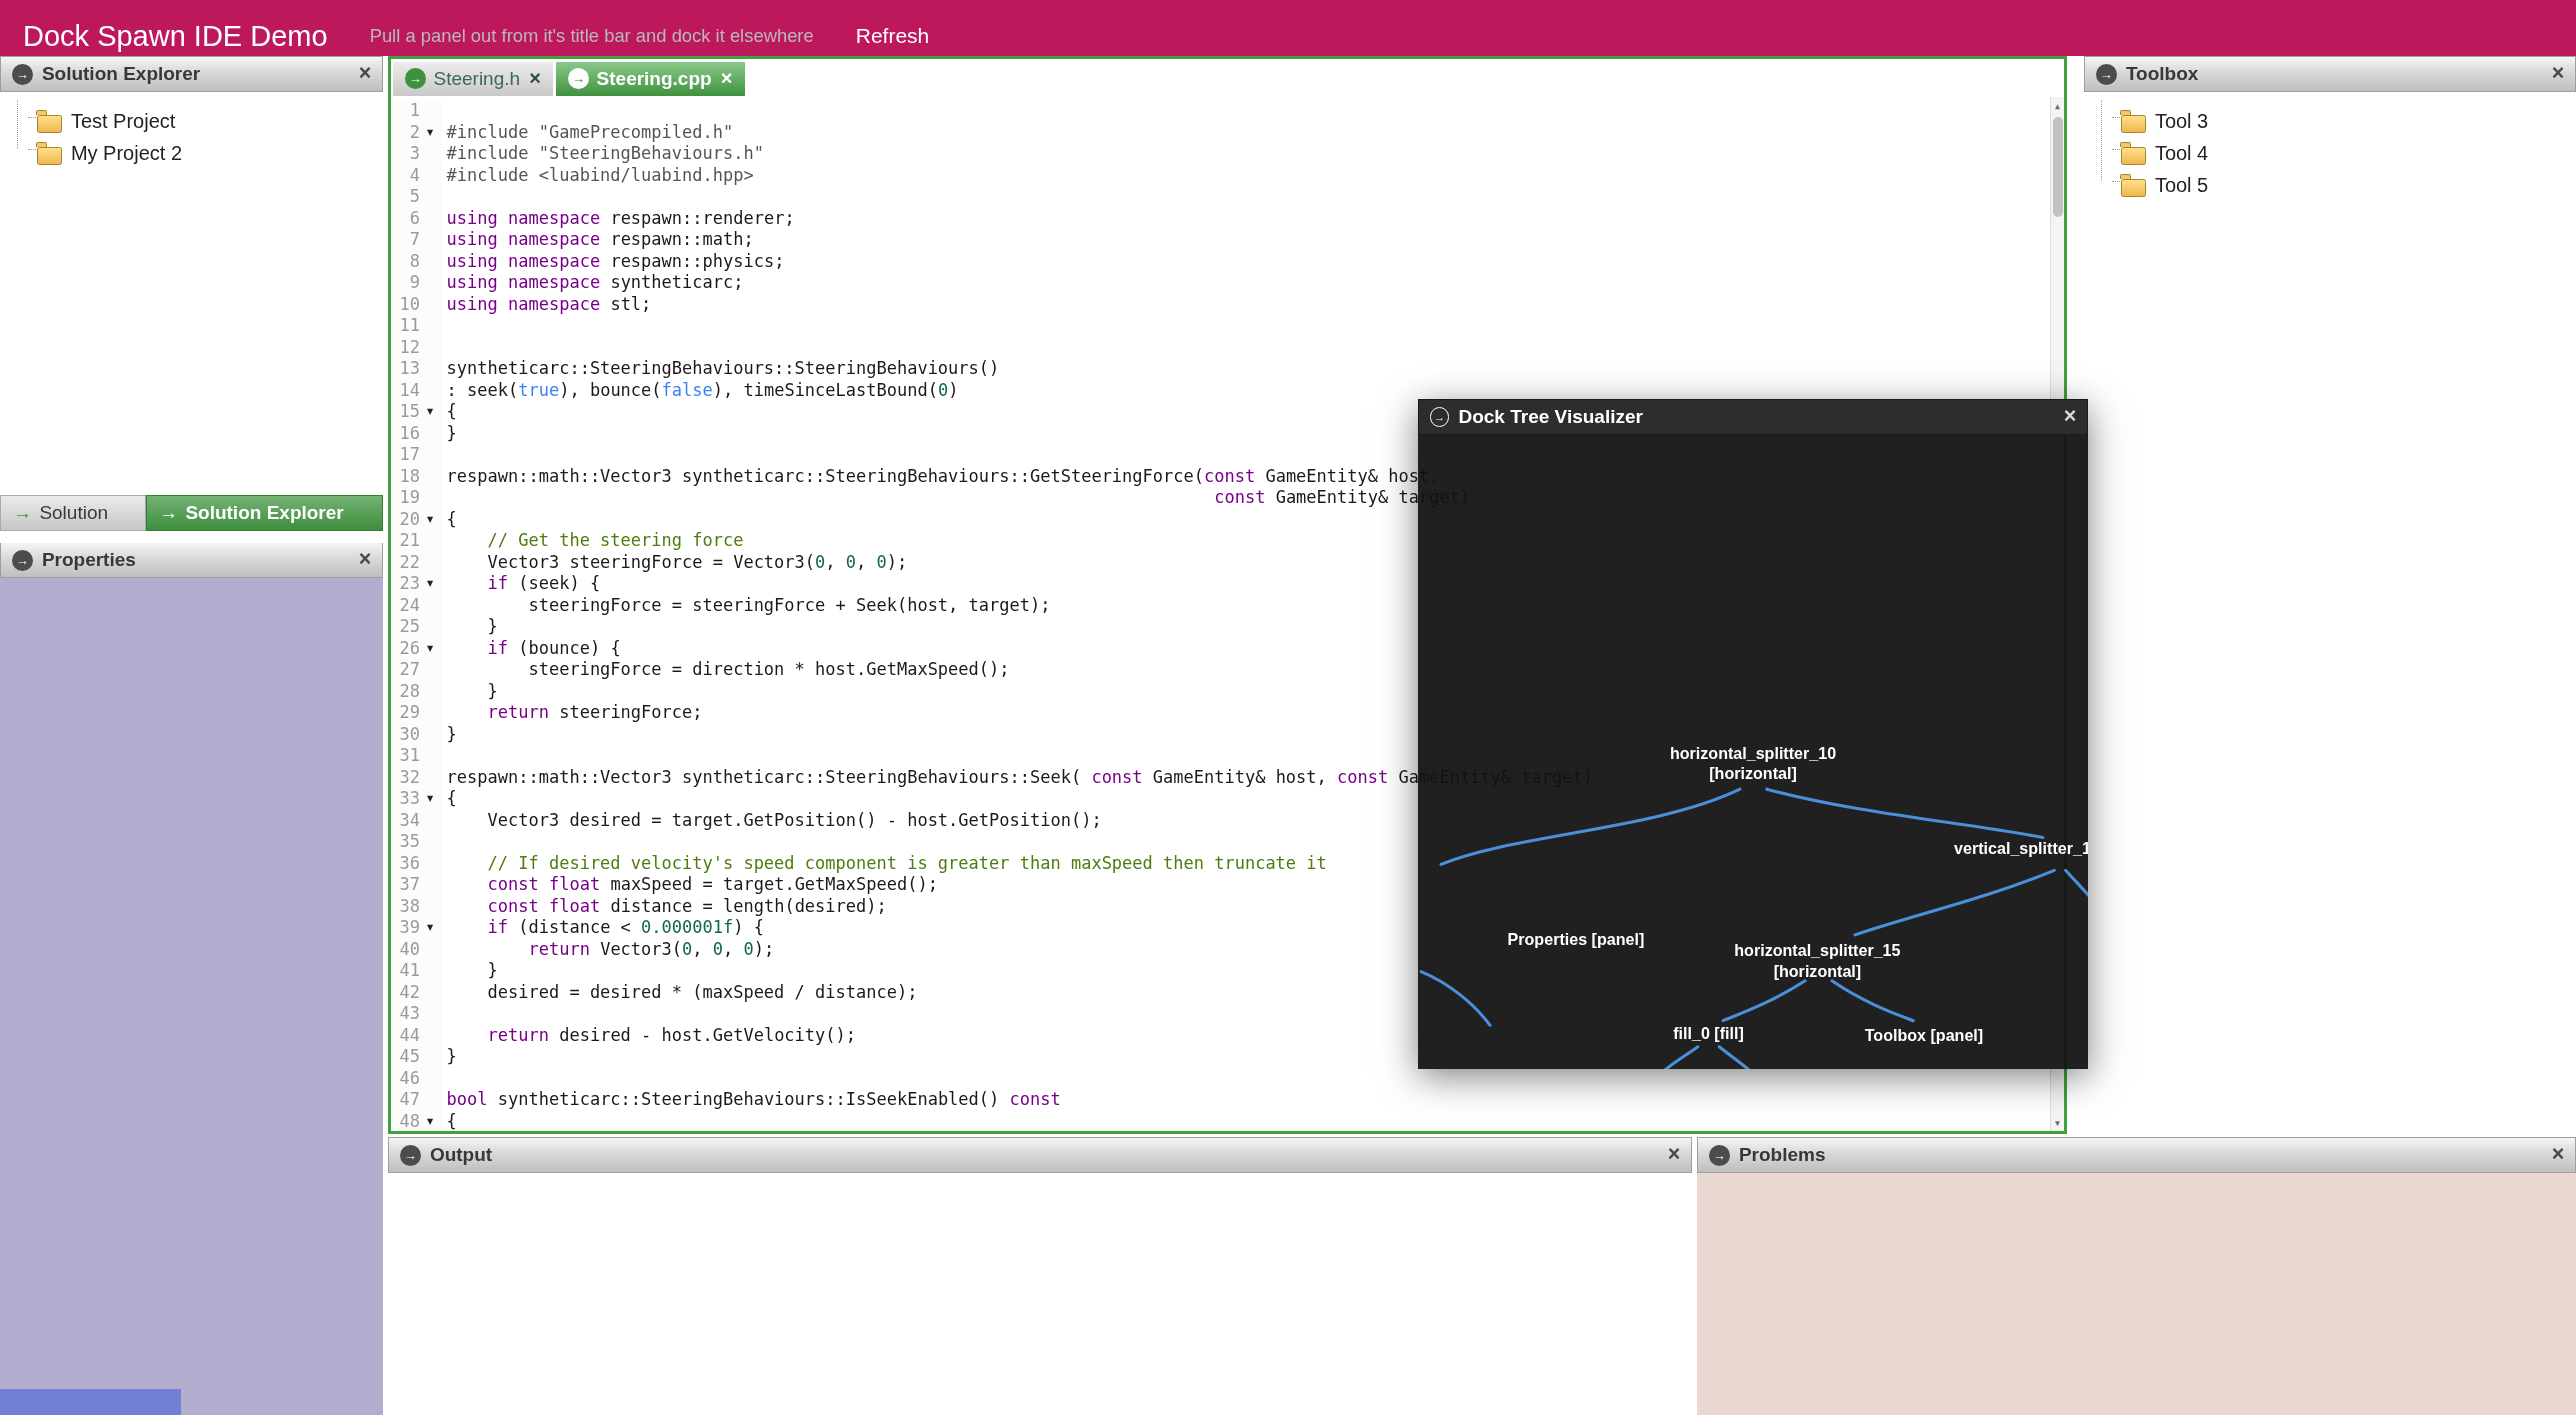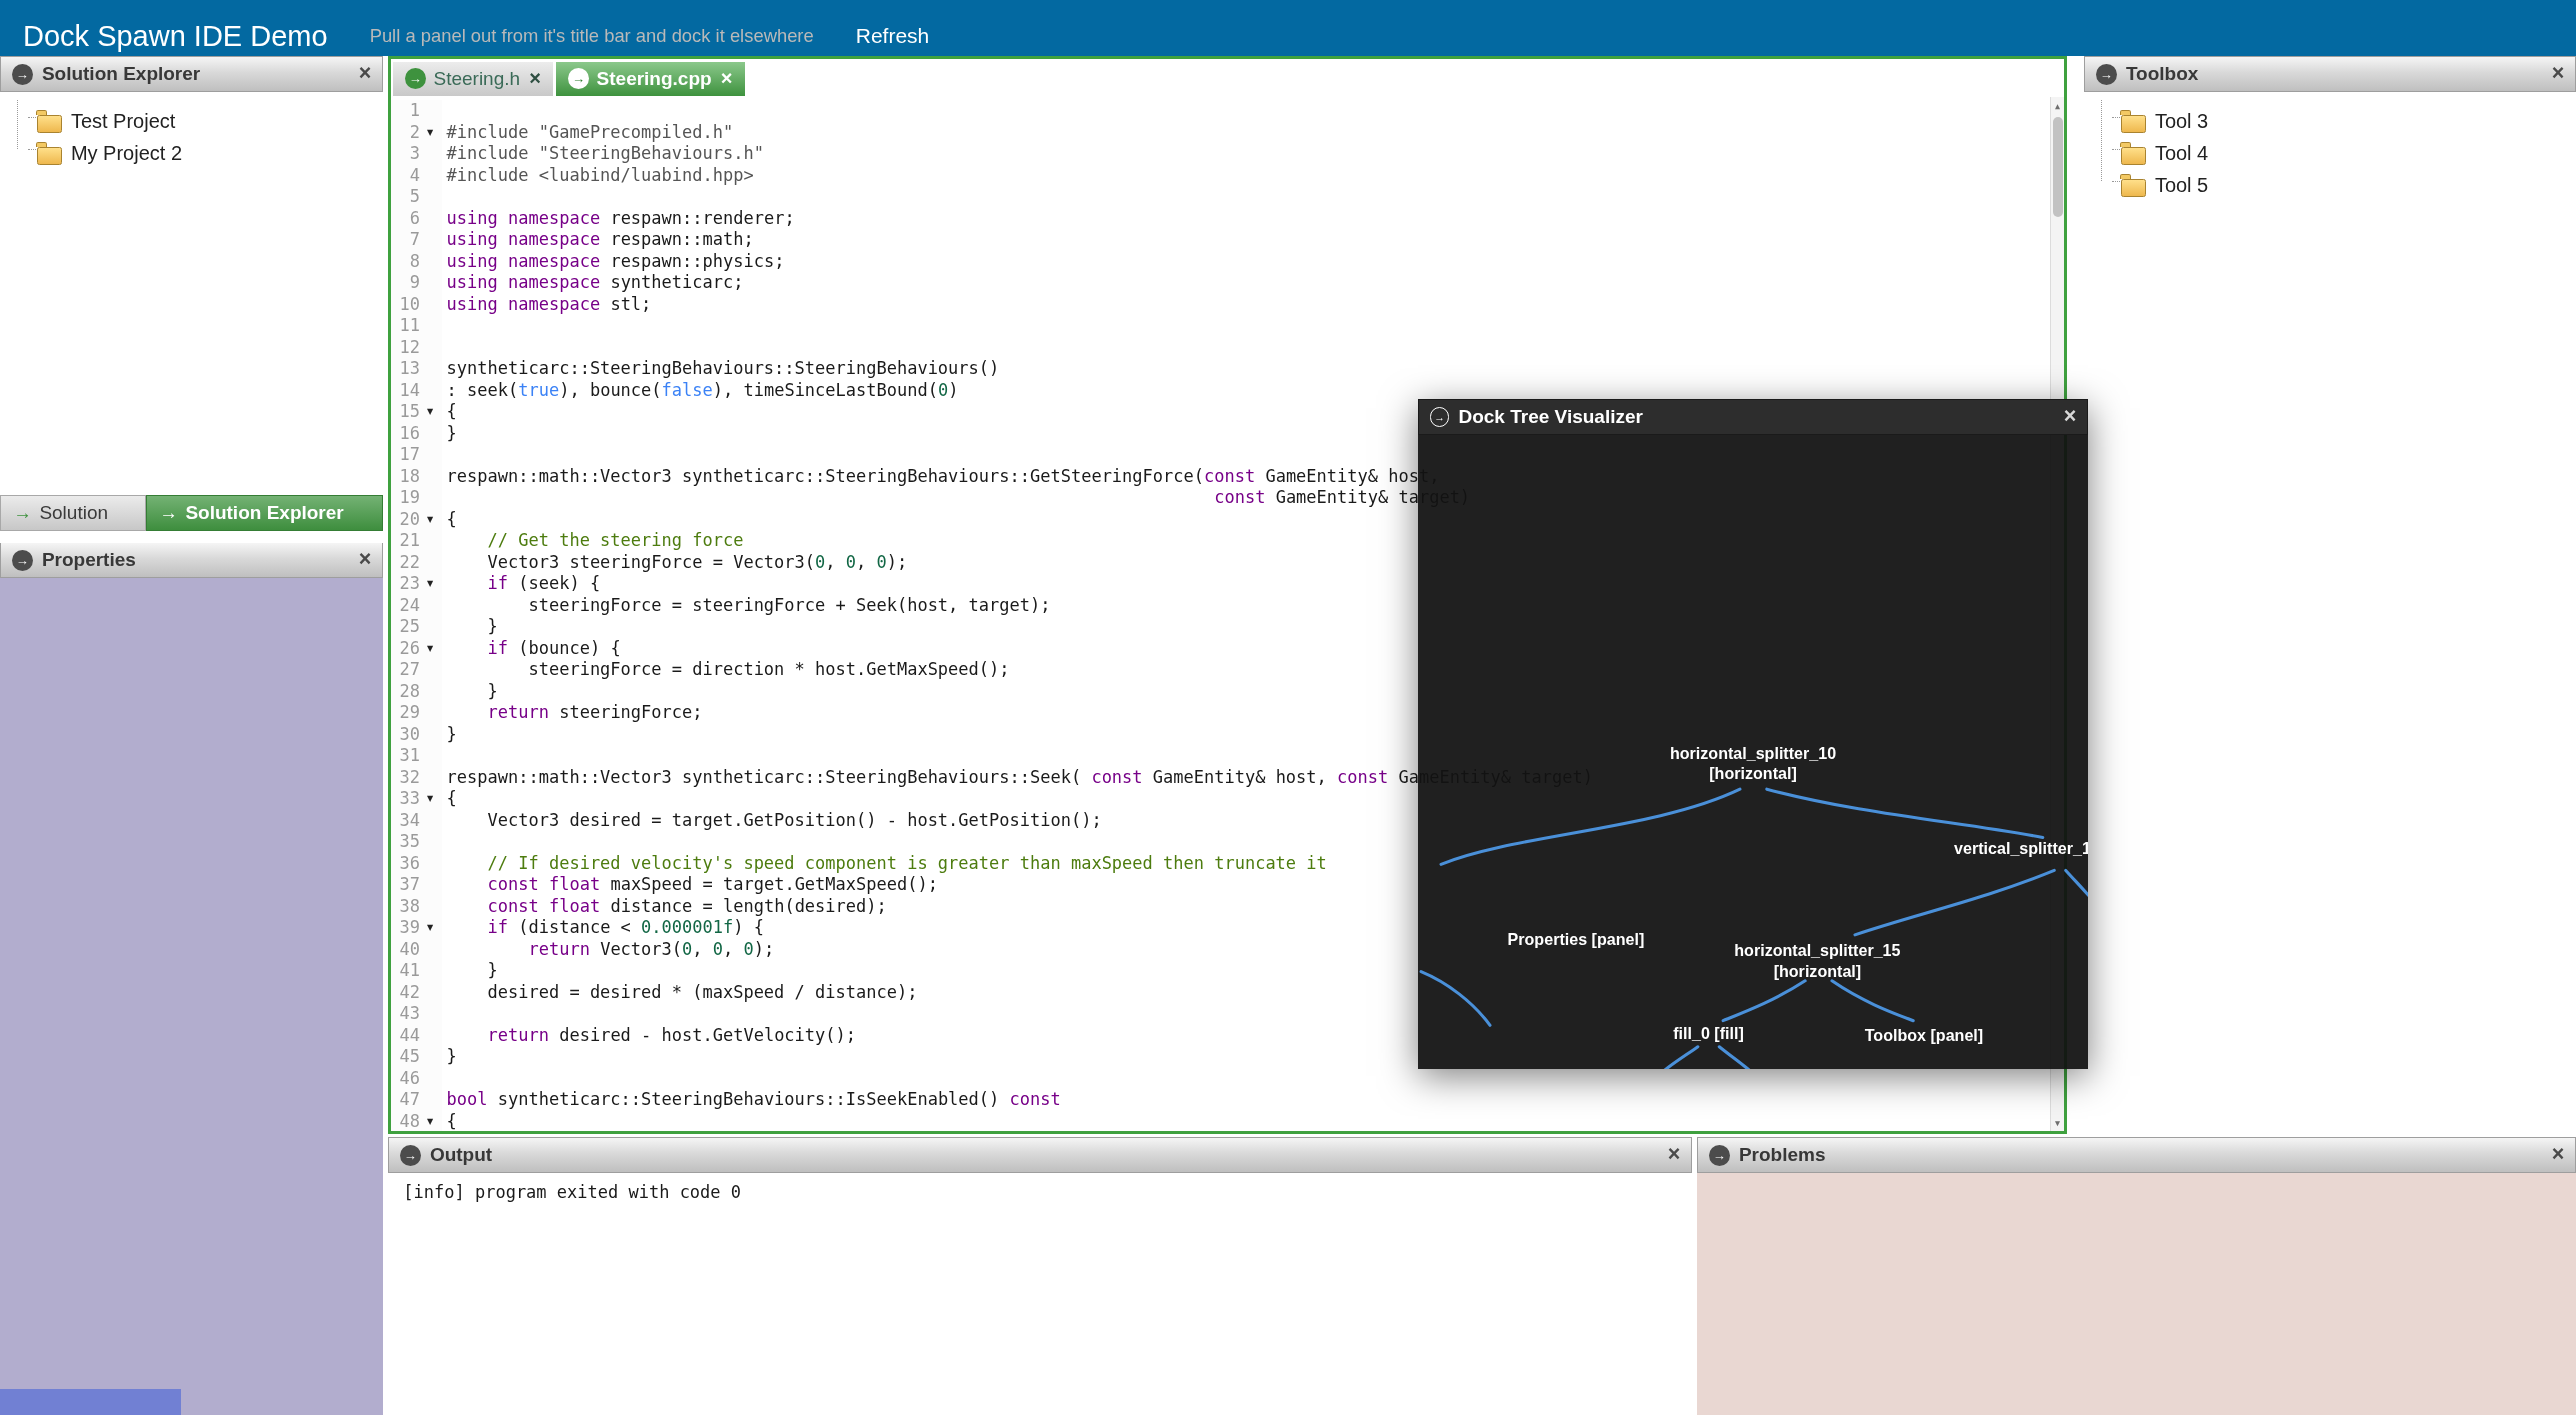--- a/index.html
+++ b/index.html
@@ -1,20 +1,20 @@
 <!DOCTYPE html>
 <html style="font-size:12.3px"><head>
 <meta charset="utf-8">
 <style>
   html,body{margin:0;padding:0;background:#ffffff;}
   #root{position:relative;width:2576px;height:1415px;overflow:hidden;background:#ffffff;
         font-family:"Liberation Sans",sans-serif;-webkit-font-smoothing:antialiased;}
 
   
-  .topbar{position:absolute;left:0;top:0;width:2576px;height:72px;background:#0369a1;
+  .topbar{position:absolute;left:0;top:0;width:2576px;height:72px;background:#be185d;
           display:flex;align-items:center;column-gap:42px;padding-left:23px;box-sizing:border-box;}
   .app-title{color:#fff;font-size:29px;font-weight:400;}
   .app-subtitle{color:#b9b9b9;font-size:18.4px;}
   .refresh-btn{color:#fff;font-size:21px;cursor:pointer;}
 
   
   .panel{position:absolute;box-sizing:border-box;}
   .titlebar{height:36px;display:flex;align-items:center;gap:9.2px;padding:0 10.7px;box-sizing:border-box;
             background:linear-gradient(#f5f5f5,#d9d9d9 45%,#bfbfbf);border:0.8px solid #9e9e9e;
             color:#383838;font-weight:bold;font-size:19px;}
@@ -526,23 +526,20 @@
           </div>
         </div>
     </div>
   </div>
 
   <div class="panel" style="left:388px;top:1137px;width:1304px;height:278px;">
     <div class="titlebar">
       <span class="dock-icon">→</span>
       <span>Output</span>
       <span class="tb-close">×</span>
-    </div>
-    <div class="panel-content output-content">
-      <span>[info] program exited with code 0</span>
     </div>
   </div>
 
   <div class="panel" style="left:1697px;top:1137px;width:879px;height:278px;">
     <div class="titlebar">
       <span class="dock-icon">→</span>
       <span>Problems</span>
       <span class="tb-close">×</span>
     </div>
     <div class="panel-content problems-content"></div>

